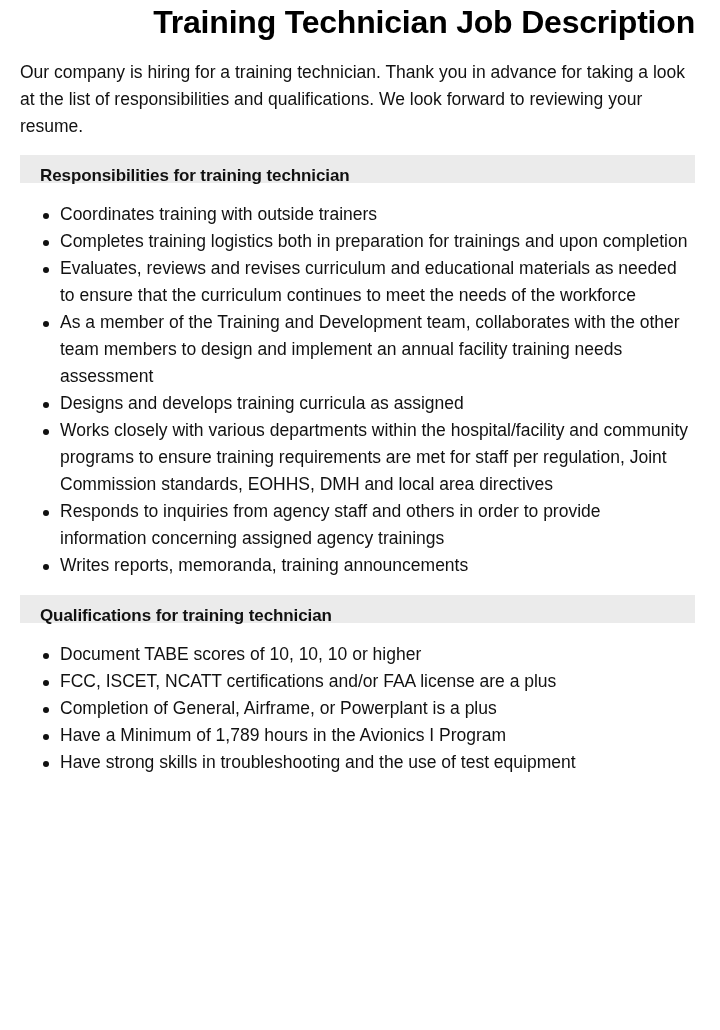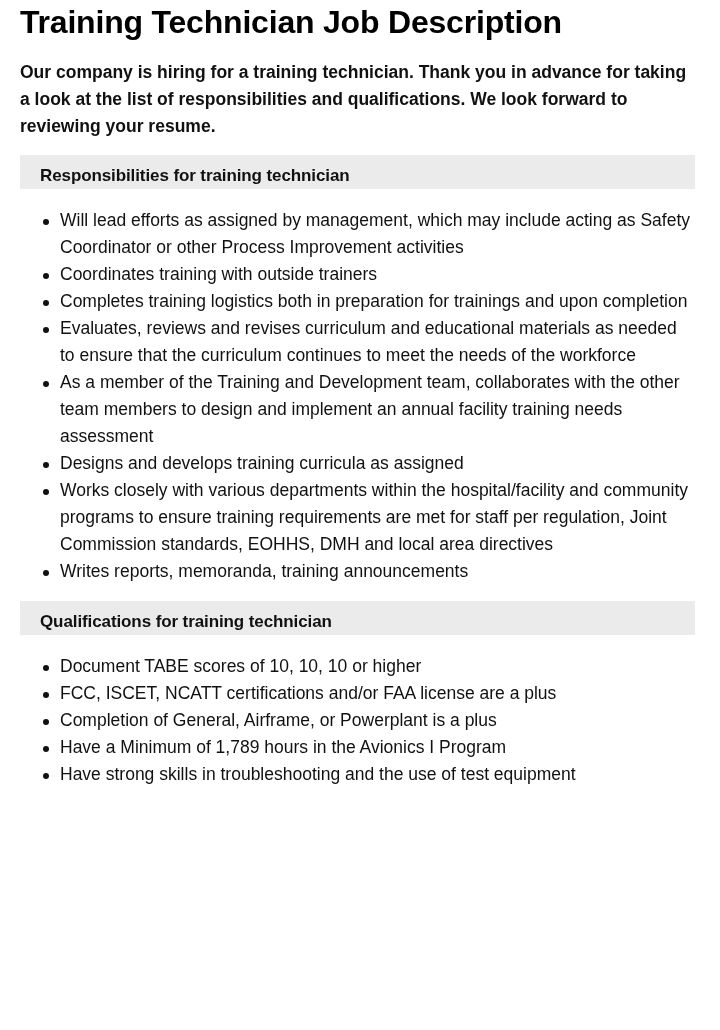--- a/index.html
+++ b/index.html
@@ -18,37 +18,36 @@
       position: relative;
       width: 720px;
       padding: 0 25px 0 20px;
       box-sizing: border-box;
     }
     .title {
       margin: 0;
       padding-top: 2px;
       height: 44px;
       line-height: 40px;
-      text-align: left;
+      text-align: right;
       font-size: 32px;
       font-weight: bold;
       color: #000000;
       letter-spacing: -0.2px;
     }
     .intro {
       margin: 13px 0 0 0;
       font-size: 17.5px;
       line-height: 27px;
       color: #111111;
-      font-weight: bold;
     }
     .section-header {
       margin-top: 14px;
       background: #ebebeb;
-      height: 34px;
+      height: 28px;
       line-height: 42px;
       padding-left: 20px;
       font-size: 17px;
       font-weight: bold;
       color: #111111;
       letter-spacing: -0.1px;
     }
     .section-header.resp { margin-top: 15px; }
     .section-header.qual { margin-top: 16px; }
     ul.bullets {
@@ -78,27 +77,27 @@
 <body>
 
 <div class="page">
   <h1 class="title">Training Technician Job Description</h1>
 
   <p class="intro">Our company is hiring for a training technician. Thank you in advance for taking a look at the list of responsibilities and qualifications. We look forward to reviewing your resume.</p>
 
   <div class="section-header resp">Responsibilities for training technician</div>
 
   <ul class="bullets">
-    <li>Will lead efforts as assigned by management, which may include acting as Safety Coordinator or other Process Improvement activities</li>
     <li>Coordinates training with outside trainers</li>
     <li>Completes training logistics both in preparation for trainings and upon completion</li>
     <li>Evaluates, reviews and revises curriculum and educational materials as needed to ensure that the curriculum continues to meet the needs of the workforce</li>
     <li>As a member of the Training and Development team, collaborates with the other team members to design and implement an annual facility training needs assessment</li>
     <li>Designs and develops training curricula as assigned</li>
     <li>Works closely with various departments within the hospital/facility and community programs to ensure training requirements are met for staff per regulation, Joint Commission standards, EOHHS, DMH and local area directives</li>
+    <li>Responds to inquiries from agency staff and others in order to provide information concerning assigned agency trainings</li>
     <li>Writes reports, memoranda, training announcements</li>
   </ul>
 
   <div class="section-header qual">Qualifications for training technician</div>
 
   <ul class="bullets">
     <li>Document TABE scores of 10, 10, 10 or higher</li>
     <li>FCC, ISCET, NCATT certifications and/or FAA license are a plus</li>
     <li>Completion of General, Airframe, or Powerplant is a plus</li>
     <li>Have a Minimum of 1,789 hours in the Avionics I Program</li>

